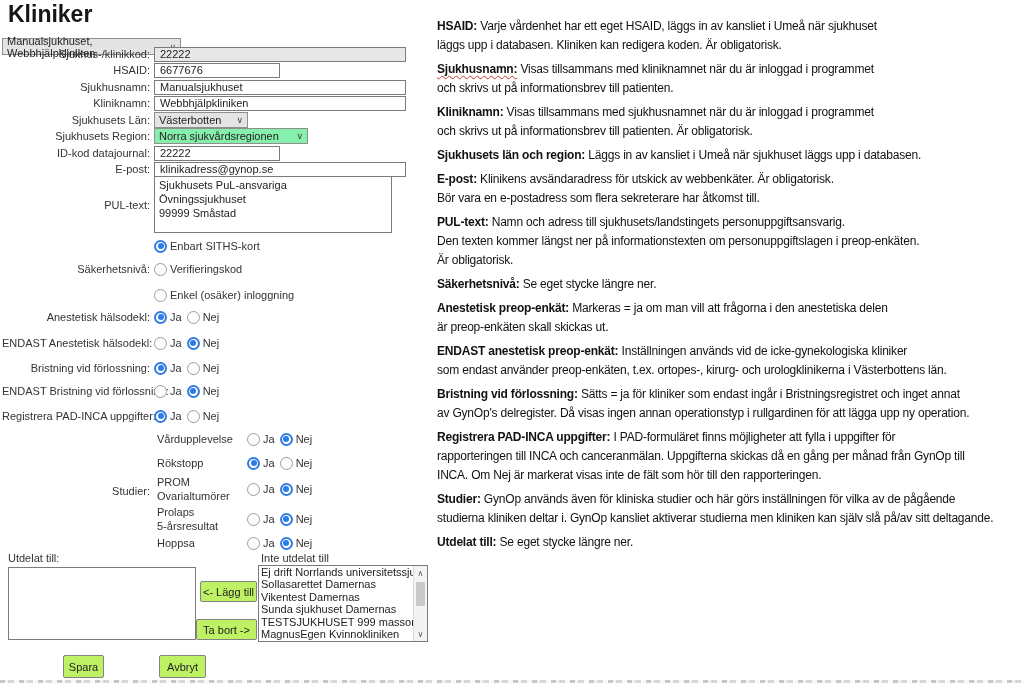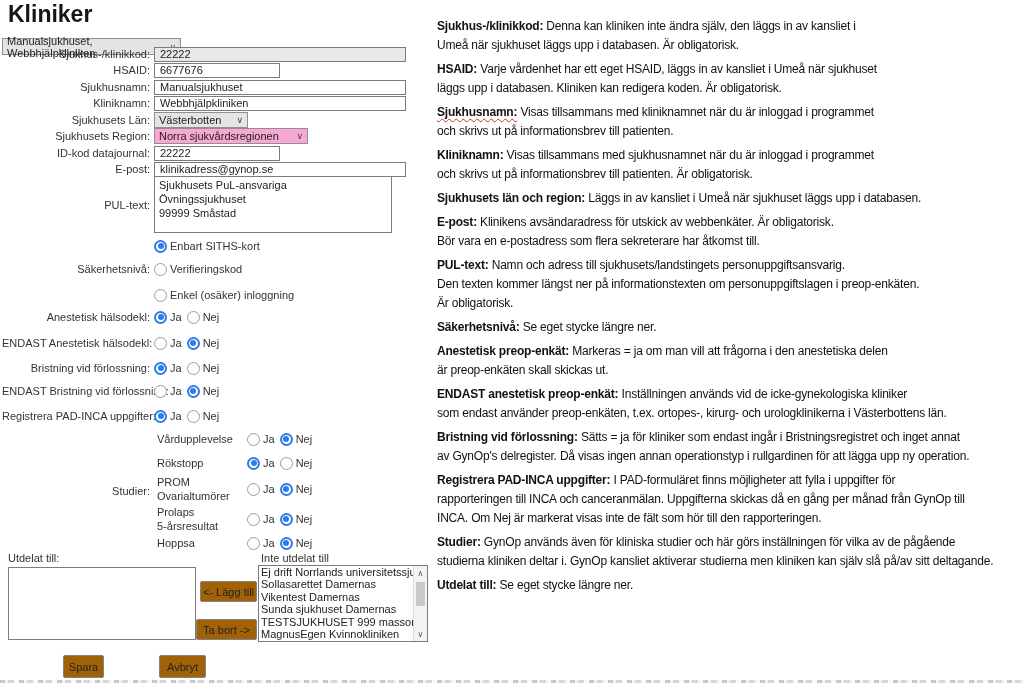--- a/index.html
+++ b/index.html
@@ -56,21 +56,21 @@
              border:1px solid #7b7b7b; background:#fff; box-sizing:border-box; overflow:hidden; }
   .litem { font-size:11px; line-height:12.4px; white-space:nowrap; overflow:hidden; padding-left:2px; color:#222; width:153px; }
   .scrollbar { position:absolute; top:0; right:0; width:14px; height:100%; background:#f3f3f3;
                border-left:1px solid #dcdcdc; box-sizing:border-box; }
   .sarrow { position:absolute; left:0; width:100%; height:12px; display:flex; align-items:center; justify-content:center;
             font-size:8px; color:#555; }
   .sarrow.up { top:1px; } .sarrow.down { bottom:1px; }
   .sthumb { position:absolute; left:2px; top:16px; width:9px; height:24px; background:#c9c9c9; border-radius:1px; }
 
   .btn { position:absolute; display:flex; align-items:center; justify-content:center;
-         background:#a16207; border:1px solid #838383; border-radius:2px; box-sizing:border-box;
+         background:#bef264; border:1px solid #838383; border-radius:2px; box-sizing:border-box;
          font-family:inherit; font-size:11px; color:#222; cursor:default; padding:0; }
   #add-button    { left:200px; top:581px; width:57px; height:21px; }
   #remove-button { left:196px; top:612px; width:61px; height:21px;margin-top:7px; }
   #save-button   { left:63px;  top:655px; width:41px; height:23px; }
   #cancel-button { left:159px; top:655px; width:47px; height:23px; }
 
   
   #help { position:absolute; left:437px; top:0; width:586px; padding-top:17px;
           font-size:12px; line-height:19px; letter-spacing:-0.2px; color:#111; }
   #help p { margin:0 0 5px 0; white-space:pre-wrap; }
@@ -113,21 +113,21 @@
   </div>
   <div class="frow" style="top:112px">
     <span class="flabel">Sjukhusets Län:</span>
     <div class="selbox fsel" style="width:94px">
       <span>Västerbotten</span>
       <span class="chev">∨</span>
     </div>
   </div>
   <div class="frow" style="top:128px">
     <span class="flabel">Sjukhusets Region:</span>
-    <div class="selbox fsel" style="width:154px; background:#f9a8d4">
+    <div class="selbox fsel" style="width:154px; background:#86efac">
       <span>Norra sjukvårdsregionen</span>
       <span class="chev">∨</span>
     </div>
   </div>
   <div class="frow" style="top:145px">
     <span class="flabel">ID-kod datajournal:</span>
     <input class="fin" style="width: 126px;" value="22222">
   </div>
   <div class="frow" style="top:161px">
     <span class="flabel">E-post:</span>
@@ -298,22 +298,20 @@
       <span class="sarrow up">∧</span>
       <span class="sthumb"></span>
       <span class="sarrow down">∨</span>
     </div>
   </div>
 
   <button id="save-button" class="btn">Spara</button>
   <button id="cancel-button" class="btn">Avbryt</button>
 
   <div id="help">
-    <p><b class="hb">Sjukhus-/klinikkod:</b><span> Denna kan kliniken inte ändra själv, den läggs in av kansliet i
-Umeå när sjukhuset läggs upp i databasen. Är obligatorisk.</span></p>
     <p><b class="hb">HSAID:</b><span> Varje vårdenhet har ett eget HSAID, läggs in av kansliet i Umeå när sjukhuset
 läggs upp i databasen. Kliniken kan redigera koden. Är obligatorisk.</span></p>
     <p><b class="hb wavy-red">Sjukhusnamn:</b><span> Visas tillsammans med kliniknamnet när du är inloggad i programmet
 och skrivs ut på informationsbrev till patienten.</span></p>
     <p><b class="hb">Kliniknamn:</b><span> Visas tillsammans med sjukhusnamnet när du är inloggad i programmet
 och skrivs ut på informationsbrev till patienten. Är obligatorisk.</span></p>
     <p><b class="hb">Sjukhusets län och region:</b><span> Läggs in av kansliet i Umeå när sjukhuset läggs upp i databasen.</span></p>
     <p><b class="hb">E-post:</b><span> Klinikens avsändaradress för utskick av webbenkäter. Är obligatorisk.
 Bör vara en e-postadress som flera sekreterare har åtkomst till.</span></p>
     <p><b class="hb">PUL-text:</b><span> Namn och adress till sjukhusets/landstingets personuppgiftsansvarig.

